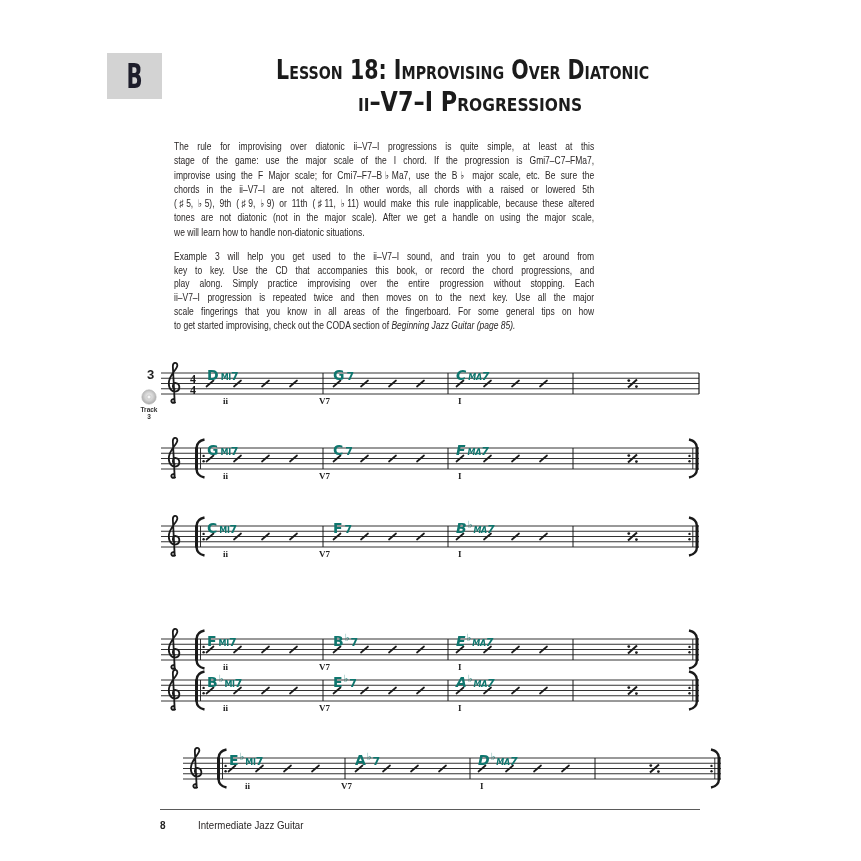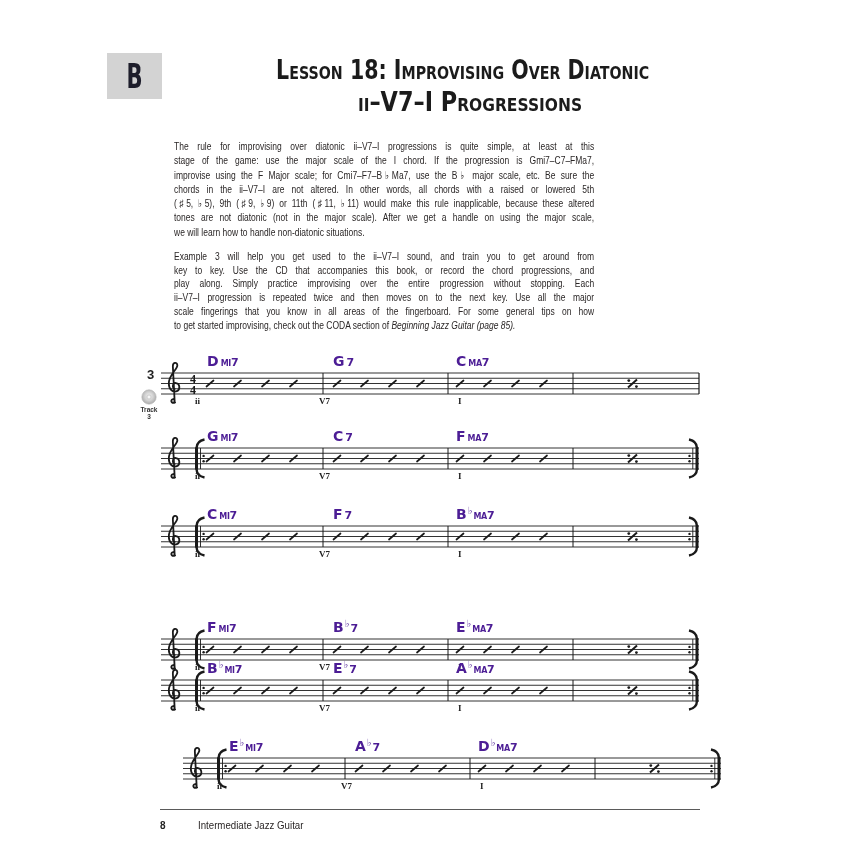--- a/index.html
+++ b/index.html
@@ -36,30 +36,30 @@
     .row-1 { top: 428px; }
     .row-2 { top: 506px; }
     .row-3 { top: 583px; margin-top: 36px; }
     .row-4 { top: 660px; }
     .row-5 { top: 738px; margin-left: 22px; }
     .staff-svg { position: absolute; left: 0; top: 0; }
     .row .timesig, .row .end-plain { display: none; }
     .row.no-repeat .timesig, .row.no-repeat .end-plain { display: inline; }
     .row.no-repeat .repeat-start, .row.no-repeat .repeat-end { display: none; }
 
-    .chord { position: absolute; top: 1px; white-space: nowrap;
-      font-family: "DejaVu Sans", sans-serif; font-weight: bold; color: #4c1d95; line-height: 14px; }
+    .chord { position: absolute; top: 15px; white-space: nowrap;
+      font-family: "DejaVu Sans", sans-serif; font-weight: bold; color: #0f766e; line-height: 14px; }
     .chord .root { font-size: 14px; }
     .chord .acc { font-size: 10px; position: relative; top: -5px; margin-left: 1px; }
     .chord .qual { font-size: 11px; font-variant: small-caps; margin-left: 1px; letter-spacing: -0.3px; }
-    .c0 { left: 207px; } .c1 { left: 333px; text-align: center; } .c2 { left: 456px; }
+    .c0 { left: 207px; } .c1 { left: 333px; text-align: center; } .c2 { left: 456px; font-style: italic; }
 
     .numeral { position: absolute; top: 44px; font-family: "Liberation Serif", serif; font-weight: bold;
       font-size: 9px; line-height: 9px; color: #222; }
-    .n0 { left: 195px; } .n1 { left: 319px; } .n2 { left: 458px; }
+    .n0 { left: 223px; } .n1 { left: 319px; } .n2 { left: 458px; }
 
     .footer-rule { position: absolute; left: 160px; top: 809px; width: 540px; height: 1px; background: #5a5a5a; }
     .footer-page { position: absolute; left: 160px; top: 820px; font-family: "Liberation Sans", sans-serif;
       font-weight: bold; font-size: 10px; line-height: 12px; color: #222; }
     .footer-title { position: absolute; left: 198px; top: 819px; font-family: "Liberation Sans", sans-serif;
       font-size: 11px; line-height: 13px; color: #2a2626; transform: scaleX(0.88); transform-origin: left top; white-space: nowrap; }
   </style>
 </head>
 <body>
 

